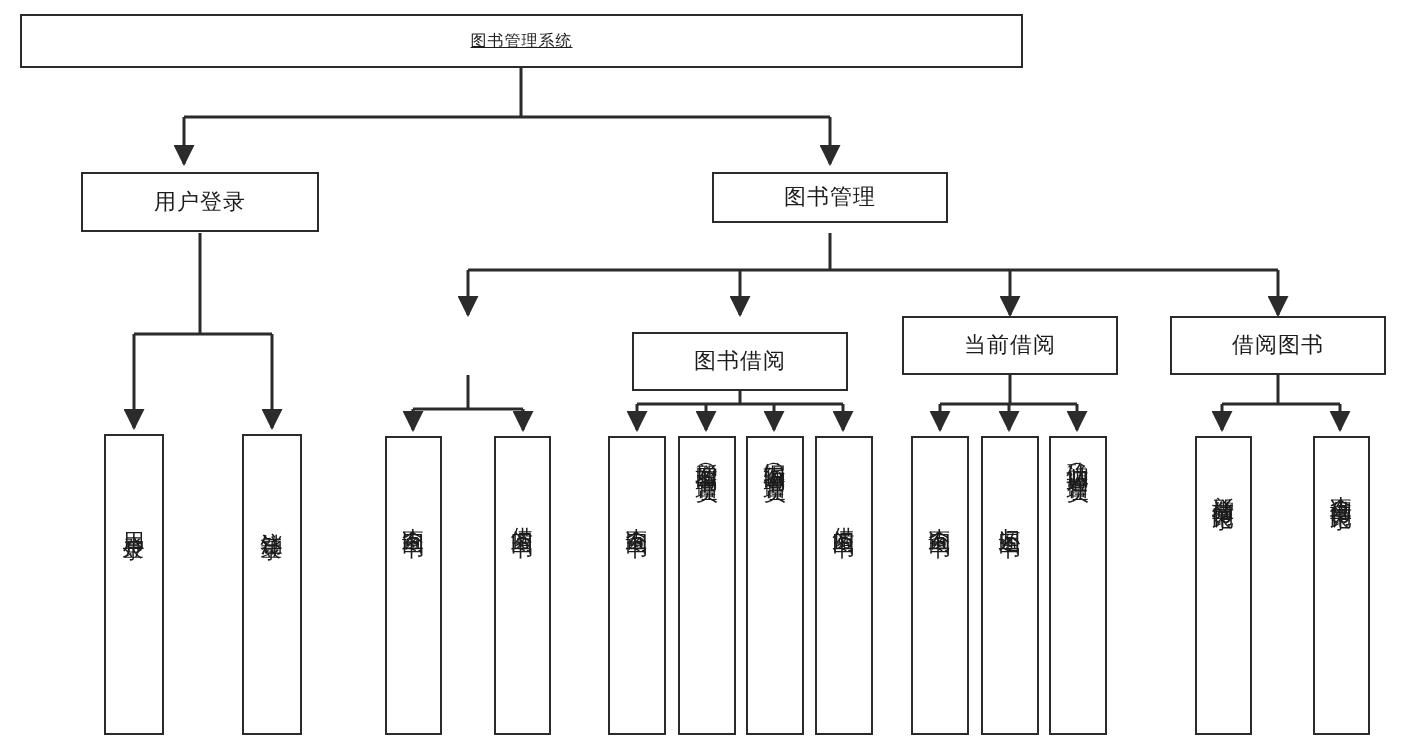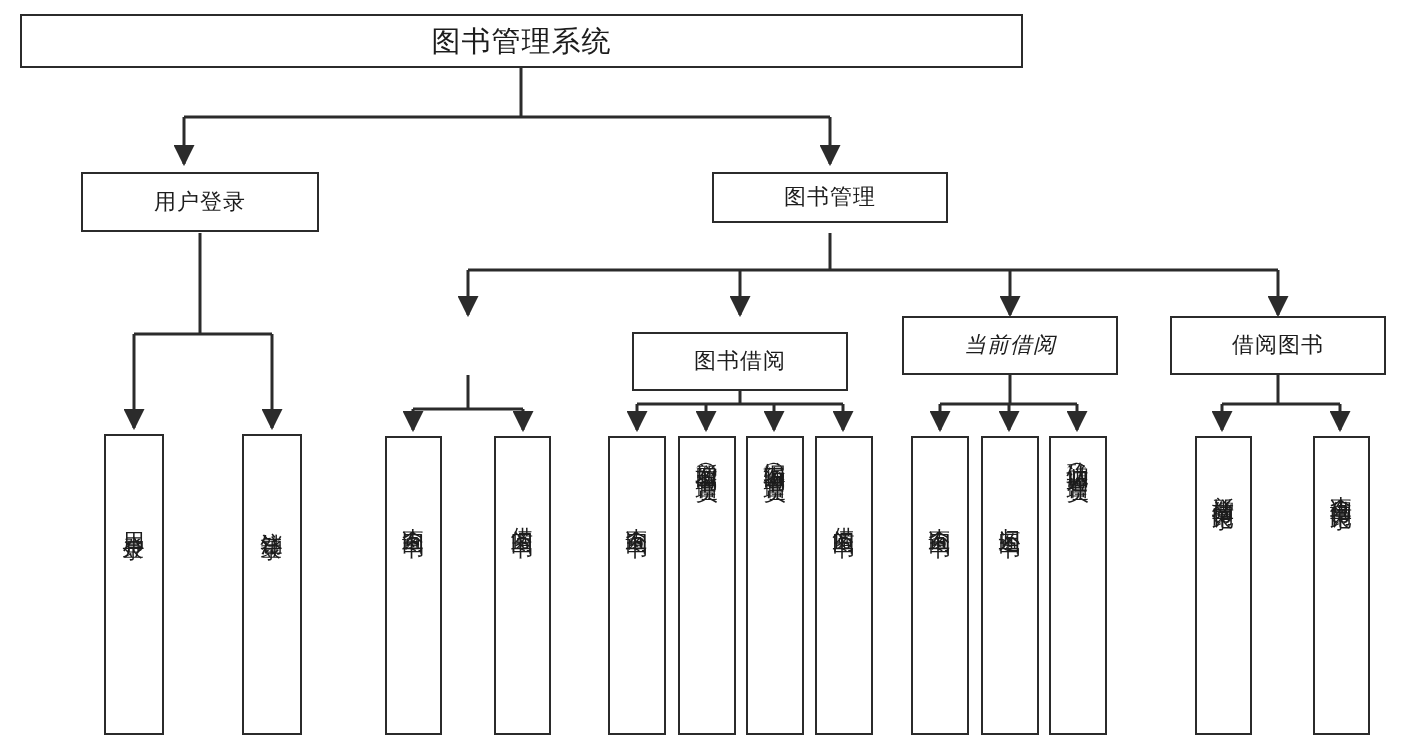--- a/index.html
+++ b/index.html
@@ -48,21 +48,22 @@
   .node-v .label {
     writing-mode: vertical-rl;
     text-orientation: upright;
     font-size: 22px;
     letter-spacing: 3px;
     line-height: 1.05;
     white-space: nowrap;
     text-align: left;
   }
   .node-root .label {
-    font-size: 29px;
+    font-size: 16px;
+    text-decoration: underline;
   }
   .watermark {
     position: absolute;
     right: 10px;
     bottom: 6px;
     font-size: 17px;
     color: #b9b9b9;
     letter-spacing: 0.5px;
     white-space: nowrap;
     pointer-events: none;
@@ -130,21 +131,21 @@
   <div class="node node-h" style="left:81px; top:172px; width:238px; height:60px;">
     <span class="label">用户登录</span>
   </div>
   <div class="node node-h" style="left:712px; top:172px; width:236px; height:51px;">
     <span class="label">图书管理</span>
   </div>
 
   <div class="node node-h" style="left:632px; top:332px; width:216px; height:59px;text-align:right;">
     <span class="label">图书借阅</span>
   </div>
-  <div class="node node-h" style="left:902px; top:316px; width:216px; height:59px;font-style:italic;">
+  <div class="node node-h" style="left:902px; top:316px; width:216px; height:59px;">
     <span class="label">当前借阅</span>
   </div>
   <div class="node node-h" style="left:1170px; top:316px; width:216px; height:59px;">
     <span class="label">借阅图书</span>
   </div>
 
   <div class="node node-v" style="left:104px; top:434px; width:60px; height:301px; padding-top:78px;">
     <span class="label">用户登录</span>
   </div>
   <div class="node node-v" style="left:242px; top:434px; width:60px; height:301px; padding-top:78px;">

